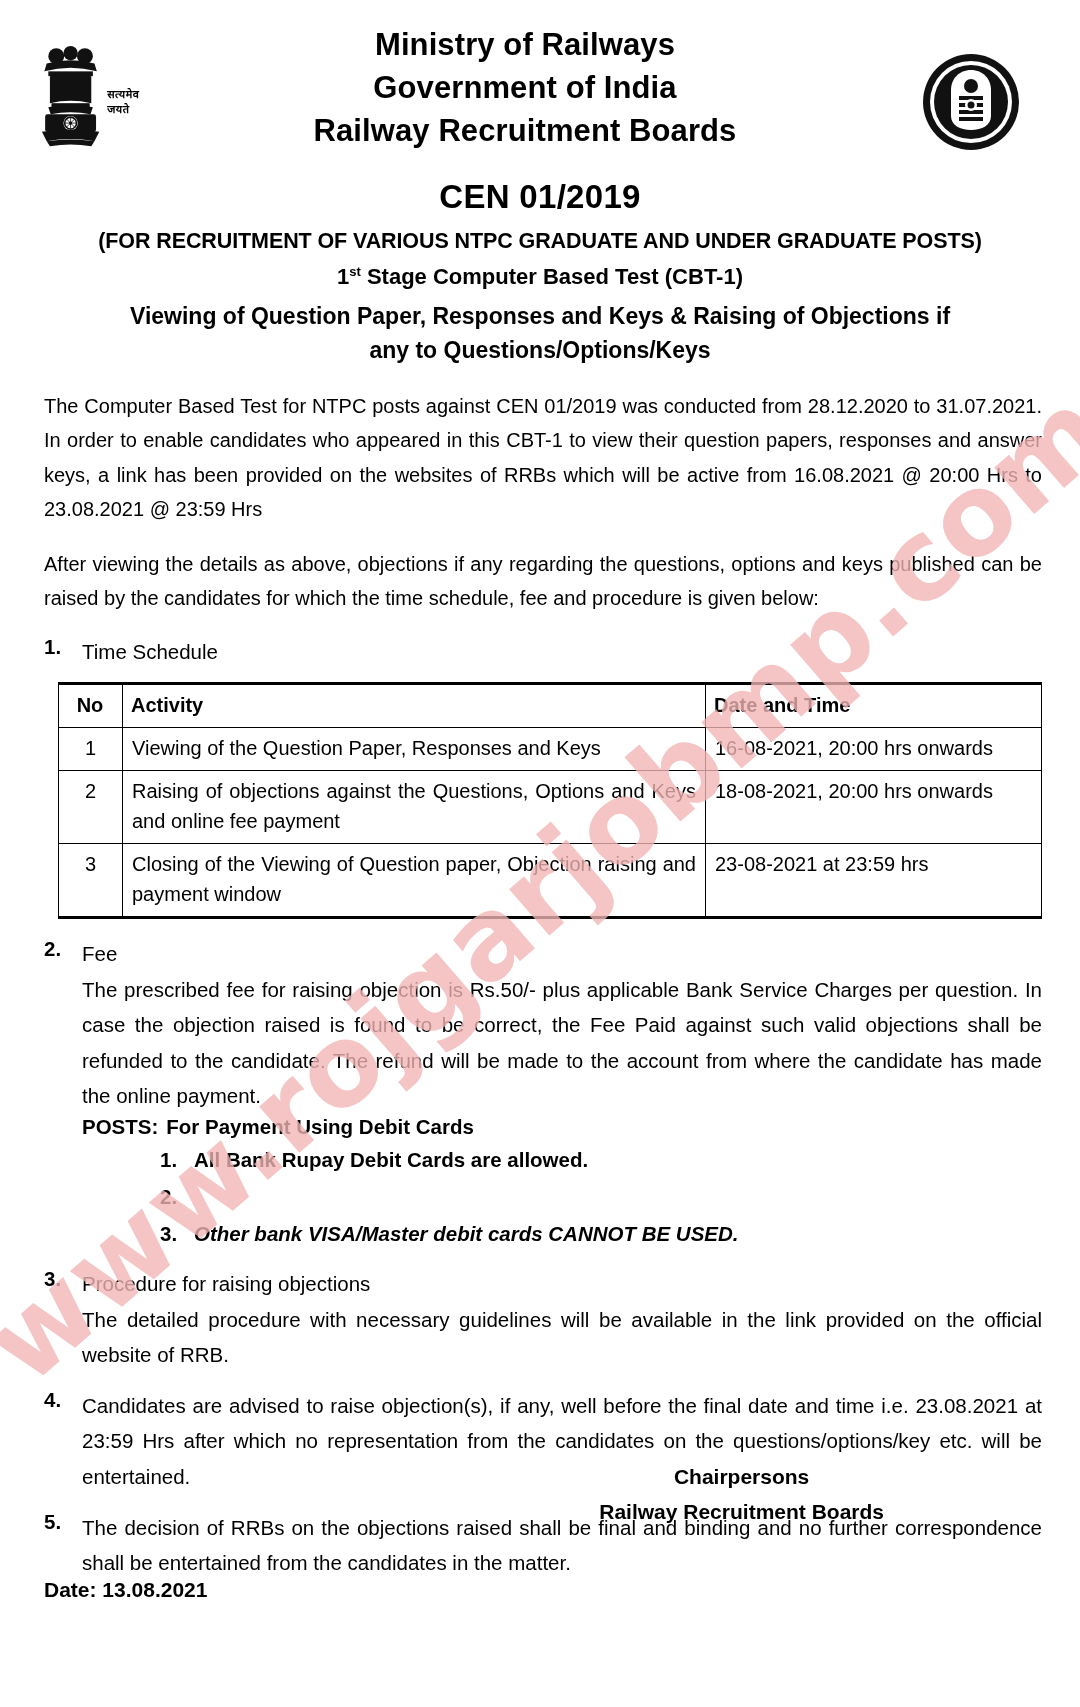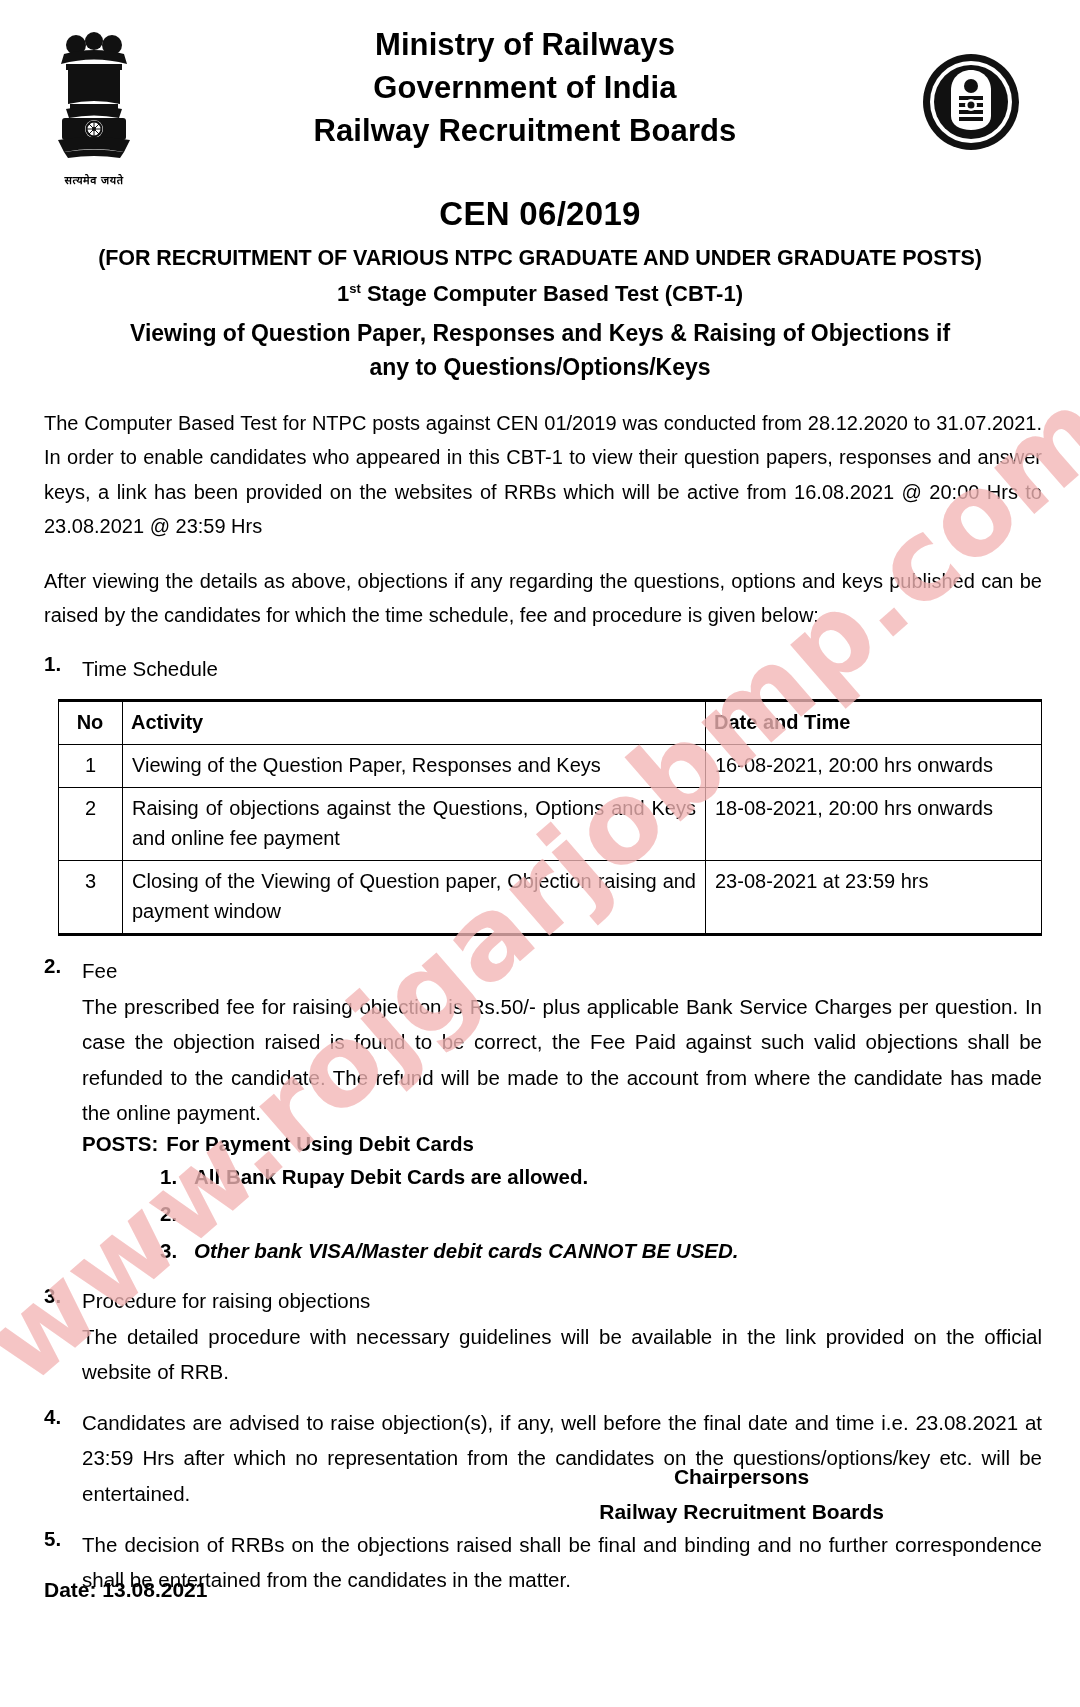--- a/index.html
+++ b/index.html
@@ -36,21 +36,21 @@
     letter-spacing:1px;
   }
 
   
   .header {
     position:relative;
     display:flex; align-items:flex-start;
     padding:24px 34px 0 34px;
     z-index:2;
   }
-  .emblem-left { width:120px; flex:0 0 120px; display:flex; flex-direction:column; align-items:center; padding-top:6px;}
+  .emblem-left { width:120px; flex:0 0 120px; display:flex; flex-direction:row; align-items:center; padding-top:6px;}
   .emblem-right { width:150px; flex:0 0 150px; display:flex; justify-content:center; padding-top:28px;}
   .org-titles { flex:1 1 auto; text-align:center; }
   .org-titles div {
     font-weight:bold;
     font-size:31px;
     line-height:1.38;
     letter-spacing:.1px;
   }
   .satyameva {
     font-size:11px; font-weight:bold; margin-top:2px;
@@ -188,21 +188,21 @@
         <rect x="38" y="51" width="24" height="4" fill="#111"></rect>
         <rect x="38" y="58" width="24" height="4" fill="#111"></rect>
         <rect x="38" y="65" width="24" height="4" fill="#111"></rect>
         <circle cx="50" cy="53" r="6" fill="#fff"></circle>
         <circle cx="50" cy="53" r="3.5" fill="#111"></circle>
       </svg>
     </div>
   </div>
 
   <div class="titleblock">
-    <div class="cen">CEN 06/2019</div>
+    <div class="cen">CEN 01/2019</div>
     <div class="sub1">(FOR RECRUITMENT OF VARIOUS NTPC GRADUATE AND UNDER GRADUATE POSTS)</div>
     <div class="sub2"><span>1</span><sup>st</sup><span> Stage Computer Based Test (CBT-1)</span></div>
     <div class="sub3">
       <span>Viewing of Question Paper, Responses and Keys &amp; Raising of Objections if</span><br>
       <span>any to Questions/Options/Keys</span>
     </div>
   </div>
 
   <div class="body">
 

